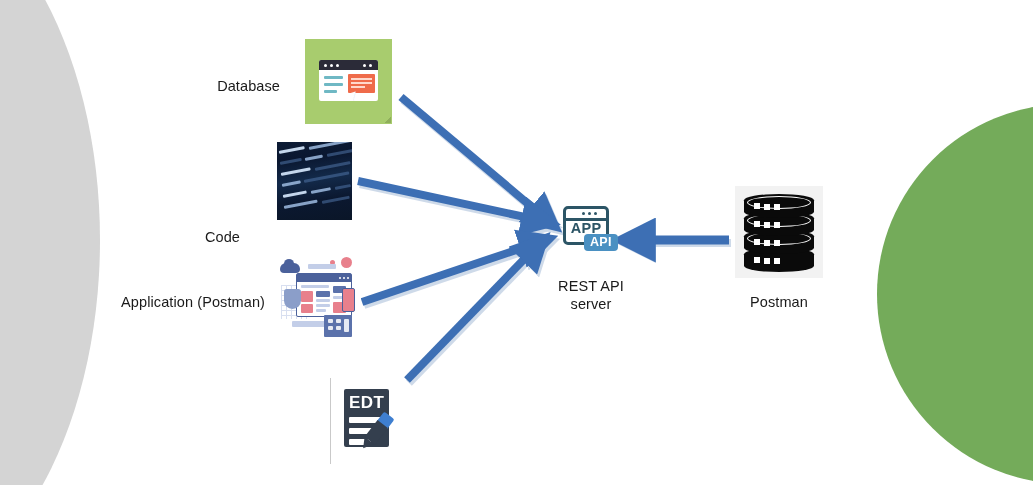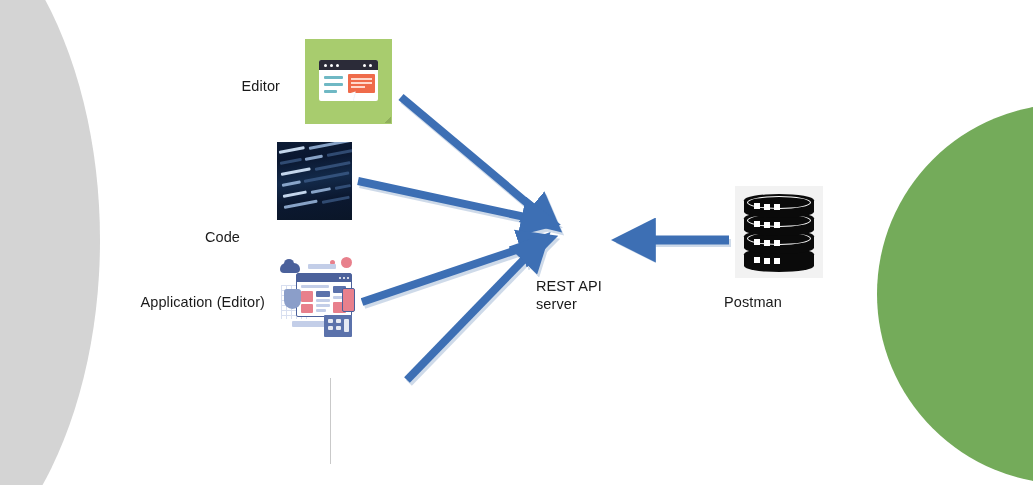--- a/index.html
+++ b/index.html
@@ -38,21 +38,21 @@
 
   
   .label {
     position: absolute;
     font-size: 14.5px;
     color: #1a1a1a;
     white-space: nowrap;
     letter-spacing: 0.1px;
   }
   .label-right { text-align: right; }
-  .label-center { }
+  .label-center { text-align: center; }
 
   
   .node { position: absolute; }
 
   
   .browser-tile {
     position: absolute;
     left: 305px; top: 39px;
     width: 87px; height: 85px;
     background: #a8cc6e;
@@ -431,21 +431,21 @@
 
     <line x1="358" y1="181" x2="539" y2="220" stroke="#3d6fb4" stroke-width="8" marker-end="url(#ah)"></line>
 
     <line x1="362" y1="302" x2="537" y2="243" stroke="#3d6fb4" stroke-width="8" marker-end="url(#ah)"></line>
 
     <line x1="407" y1="380" x2="535" y2="248" stroke="#3d6fb4" stroke-width="8" marker-end="url(#ah)"></line>
 
     <line x1="729" y1="240" x2="636" y2="240" stroke="#3d6fb4" stroke-width="9" marker-end="url(#ah)"></line>
   </svg>
 
-  <div class="label label-right" style="left:150px; top:78px; width:130px;">Editor</div>
+  <div class="label label-right" style="left:150px; top:78px; width:130px;">Database</div>
 
   <div class="browser-tile node">
     <div class="browser-win">
       <div class="browser-bar">
         <div class="browser-dot" style="left:5px;"></div>
         <div class="browser-dot" style="left:11px;"></div>
         <div class="browser-dot" style="left:17px;"></div>
         <div class="browser-dot" style="left:44px;"></div>
         <div class="browser-dot" style="left:50px;"></div>
       </div>
@@ -474,21 +474,21 @@
     <div class="code-row dim" style="left:38px; top:26px; width:36px; transform:rotate(-11deg);"></div>
     <div class="code-row" style="left:5px;  top:42px; width:19px; transform:rotate(-11deg);"></div>
     <div class="code-row dim" style="left:27px; top:38px; width:46px; transform:rotate(-11deg);"></div>
     <div class="code-row bright" style="left:6px;  top:53px; width:24px; transform:rotate(-11deg);"></div>
     <div class="code-row" style="left:34px; top:49px; width:20px; transform:rotate(-11deg);"></div>
     <div class="code-row dim" style="left:58px; top:45px; width:16px; transform:rotate(-11deg);"></div>
     <div class="code-row" style="left:7px;  top:64px; width:34px; transform:rotate(-11deg);"></div>
     <div class="code-row dim" style="left:45px; top:59px; width:28px; transform:rotate(-11deg);"></div>
   </div>
 
-  <div class="label label-right" style="left:110px; top:294px; width:155px;">Application (Editor)</div>
+  <div class="label label-right" style="left:110px; top:294px; width:155px;">Application (Postman)</div>
 
   <div class="app-illus node">
     <div class="ai-grid"></div>
     <div class="ai-cloud"></div>
     <div class="ai-dot-sm"></div>
     <div class="ai-dot-lg"></div>
     <div class="ai-lblue" style="left:30px; top:9px; width:28px; height:5px;"></div>
 
     <div class="ai-win">
       <div class="ai-winbar">
@@ -517,21 +517,45 @@
       <div class="ai-pcell" style="left:12px; top:4px;"></div>
       <div class="ai-pcell" style="left:4px;  top:11px;"></div>
       <div class="ai-pcell" style="left:12px; top:11px;"></div>
       <div class="ai-pcell" style="left:20px; top:4px;  height:13px;"></div>
     </div>
   </div>
 
 
   <div class="edt-divider"></div>
 
-
+  <div class="edt-wrap node">
+    <div class="edt-doc">
+      <div class="edt-text">EDT</div>
+      <div class="edt-line" style="top:28px; width:34px;"></div>
+      <div class="edt-line" style="top:39px; width:34px;"></div>
+      <div class="edt-line" style="top:50px; width:22px;"></div>
+    </div>
+    <div class="edt-pencil">
+      <div class="edt-p-end"></div>
+      <div class="edt-p-body"></div>
+      <div class="edt-p-tip"></div>
+    </div>
+  </div>
+
+  <div class="api-wrap node">
+    <div class="api-win">
+      <div class="api-wbar">
+        <div class="api-wdot" style="left:16px;"></div>
+        <div class="api-wdot" style="left:22px;"></div>
+        <div class="api-wdot" style="left:28px;"></div>
+      </div>
+      <div class="api-app">APP</div>
+    </div>
+    <div class="api-badge">API</div>
+  </div>
 
   <div class="label label-center" style="left:536px; top:278px; width:110px;">REST API</div>
   <div class="label label-center" style="left:536px; top:296px; width:110px;">server</div>
 
   <div class="db-wrap node">
     <div class="db-stack">
       <div class="db-layer" style="top:56px;">
         <div class="db-square" style="left:10px; top:9px;"></div>
         <div class="db-square" style="left:20px; top:10px;"></div>
         <div class="db-square" style="left:30px; top:10px;"></div>

